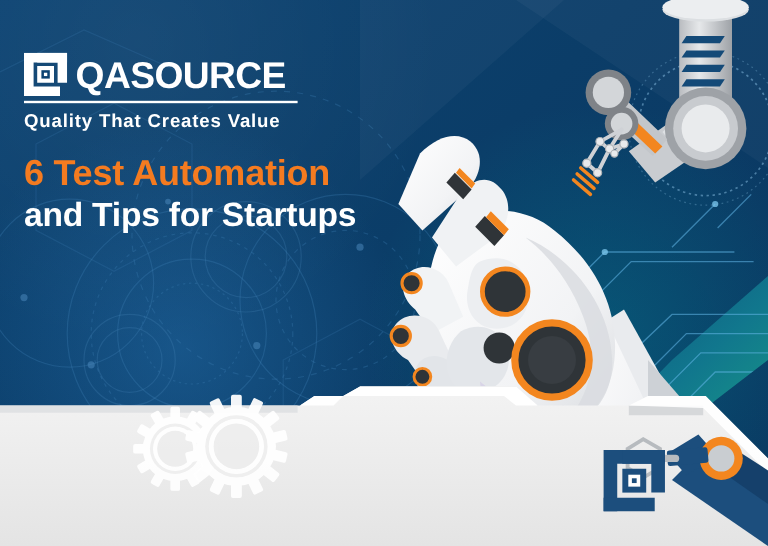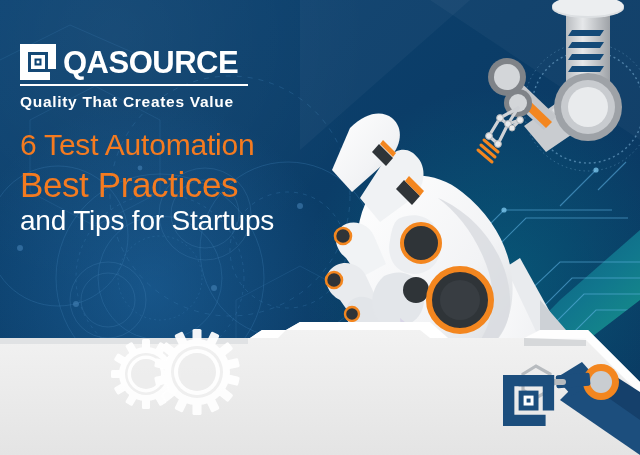--- a/index.html
+++ b/index.html
@@ -43,21 +43,21 @@
     letter-spacing:0.7px;
     margin-top:7px;
     white-space:nowrap;
   }
 
   
   .headline { position:absolute; left:20px; top:128px; width:360px; }
   .hl {
     line-height:1.16;
     white-space:nowrap;
-    font-weight:400;
+    font-weight:700;
   }
   .hl-1 { font-size:30px; color:#f47b20; letter-spacing:-0.2px; }
   .hl-2 { font-size:35px; color:#f47b20; letter-spacing:-0.4px; margin-top:2px; }
   .hl-3 { font-size:28px; color:#ffffff; letter-spacing:-0.2px; margin-top:0; }
 
   
   .art { position:absolute; inset:0; width:640px; height:455px; pointer-events:none; }
 </style>
 </head>
 <body>
@@ -164,21 +164,20 @@
         <path fill="#ffffff" d="M0,28 H30 V36 H0 Z"></path>
       </svg>
       <div class="logo-word">QASOURCE</div>
     </div>
     <div class="logo-rule"></div>
     <div class="logo-tag">Quality That Creates Value</div>
   </div>
 
   <div class="headline">
     <div class="hl hl-1">6 Test Automation</div>
-    <div class="hl hl-2">Best Practices</div>
     <div class="hl hl-3">and Tips for Startups</div>
   </div>
 
   <svg class="art" viewBox="0 0 640 455">
     <defs>
       <linearGradient id="metalV" x1="0" y1="0" x2="1" y2="0">
         <stop offset="0%" stop-color="#b9bcc0"></stop>
         <stop offset="38%" stop-color="#e6e8ea"></stop>
         <stop offset="100%" stop-color="#9ea2a7"></stop>
       </linearGradient>

